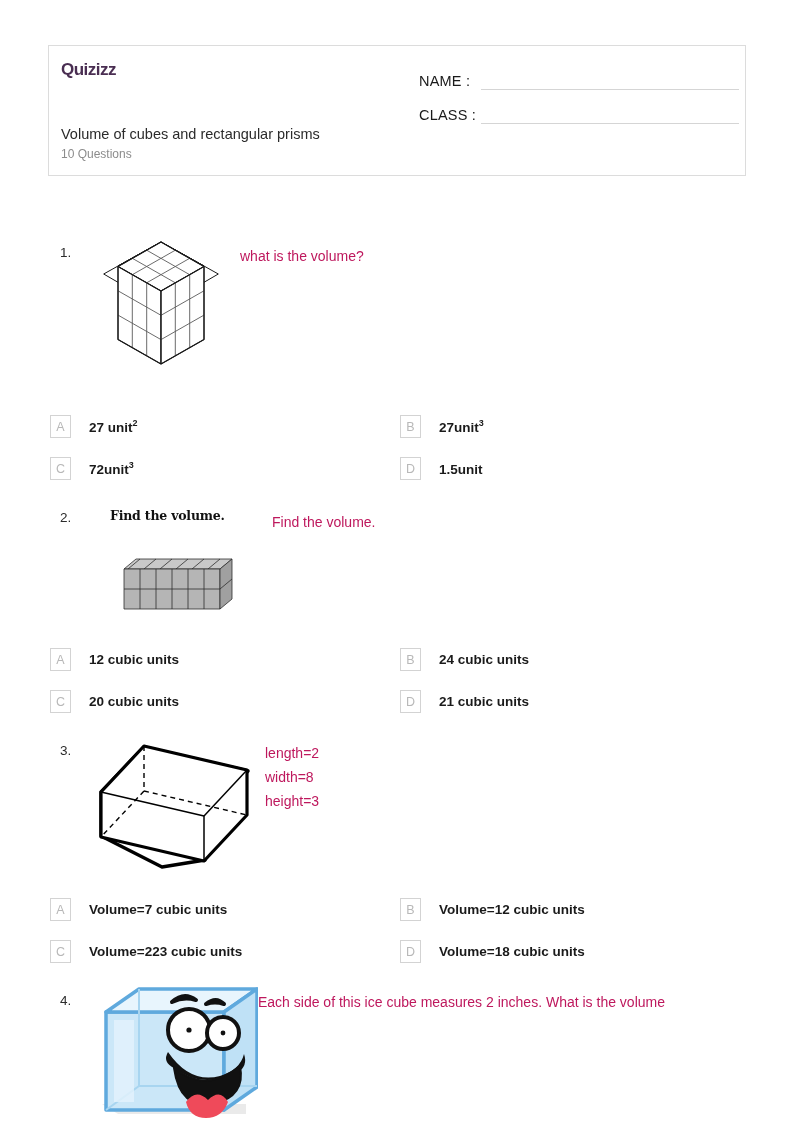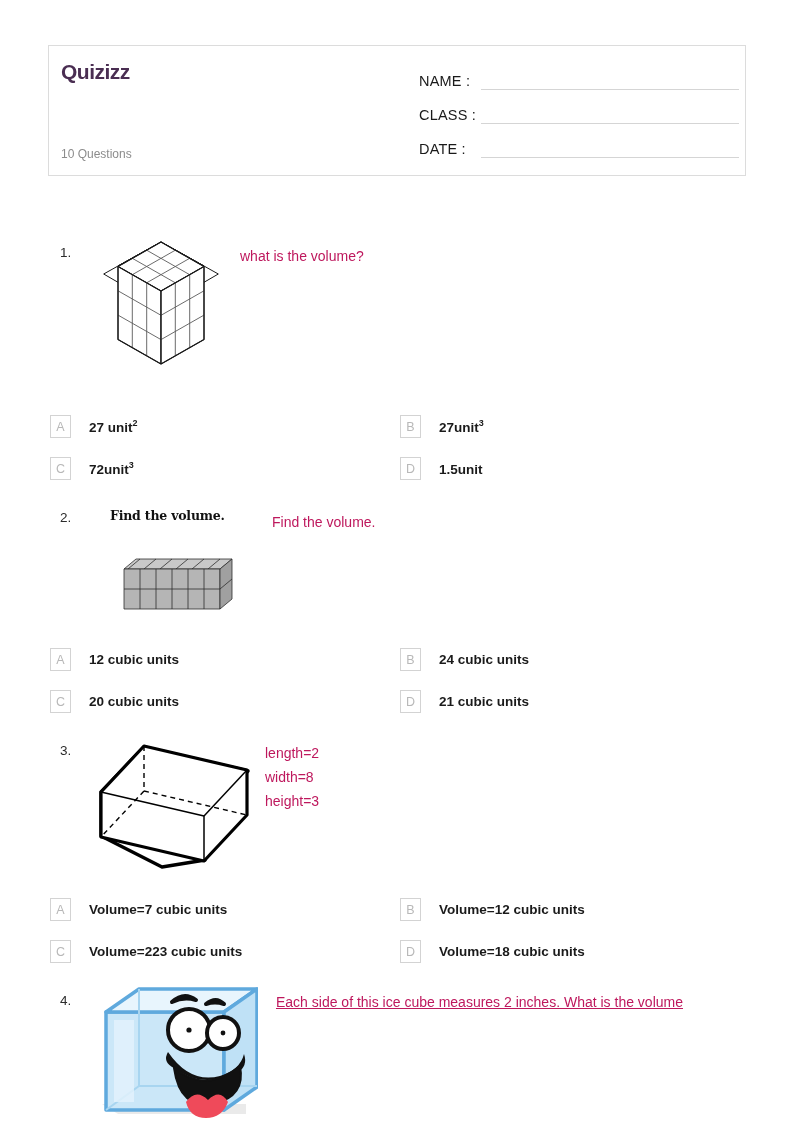--- a/index.html
+++ b/index.html
@@ -24,21 +24,21 @@
     border: 1px solid #dcdcdc;
     background: #fff;
   }
   .header-left {
     position: absolute;
     left: 10px;
     top: 8px;
     width: 350px;
   }
   .logo {
-    font-size: 21px;
+    font-size: 17px;
     font-weight: bold;
     color: #4a2e52;
     letter-spacing: -0.5px;
     line-height: 1;
     padding-top: 7px;
     padding-left: 2px;
     display: block;
   }
   .quiz-title {
     position: absolute;
@@ -129,35 +129,32 @@
     letter-spacing: -0.2px;
   }
 </style>
 </head>
 <body>
 
 <div class="header-box">
   <div class="header-left">
     <span class="logo">Quizizz</span>
   </div>
+  <div class="quiz-title">Volume of cubes and rectangular prisms</div>
   <div class="quiz-count">10 Questions</div>
 
   <div class="fields">
     <div class="field-row">
       <span class="field-label">NAME :</span>
       <span class="field-line"></span>
     </div>
     <div class="field-row">
       <span class="field-label">CLASS :</span>
       <span class="field-line"></span>
     </div>
-    <div class="field-row">
-      <span class="field-label">DATE  :</span>
-      <span class="field-line"></span>
-    </div>
   </div>
 </div>
 
 <div class="question">
   <div class="q-num" style="top:245px;">1.</div>
   <div class="q-text" style="left:240px; top:244px;">what is the volume?</div>
 
   <div class="q-figure" style="left:96px; top:238px;">
     <svg class="fig-svg" width="130" height="155" viewBox="0 0 130 155">
       <g fill="#ffffff" stroke="#1a1a1a" stroke-width="1" stroke-linejoin="round">
@@ -323,21 +320,21 @@
     <span class="opt-text">Volume=223 cubic units</span>
   </div>
   <div class="opt" style="left:400px; top:940px;">
     <span class="opt-letter">D</span>
     <span class="opt-text">Volume=18 cubic units</span>
   </div>
 </div>
 
 <div class="question">
   <div class="q-num" style="top:993px;">4.</div>
-  <div class="q-text" style="left:276px; top:990px; width:490px;text-decoration:underline;">
+  <div class="q-text" style="left:258px; top:990px; width:490px;">
     <div>Each side of this ice cube measures 2 inches.  What is the volume</div>
   </div>
 
   <div class="q-figure" style="left:96px; top:986px;">
     <svg class="fig-svg" width="162" height="137" viewBox="0 0 162 137">
 
       <polygon points="6,118 22,128 150,128 150,118" fill="#d9d9d9" opacity="0.55"></polygon>
 
       <g>
 

